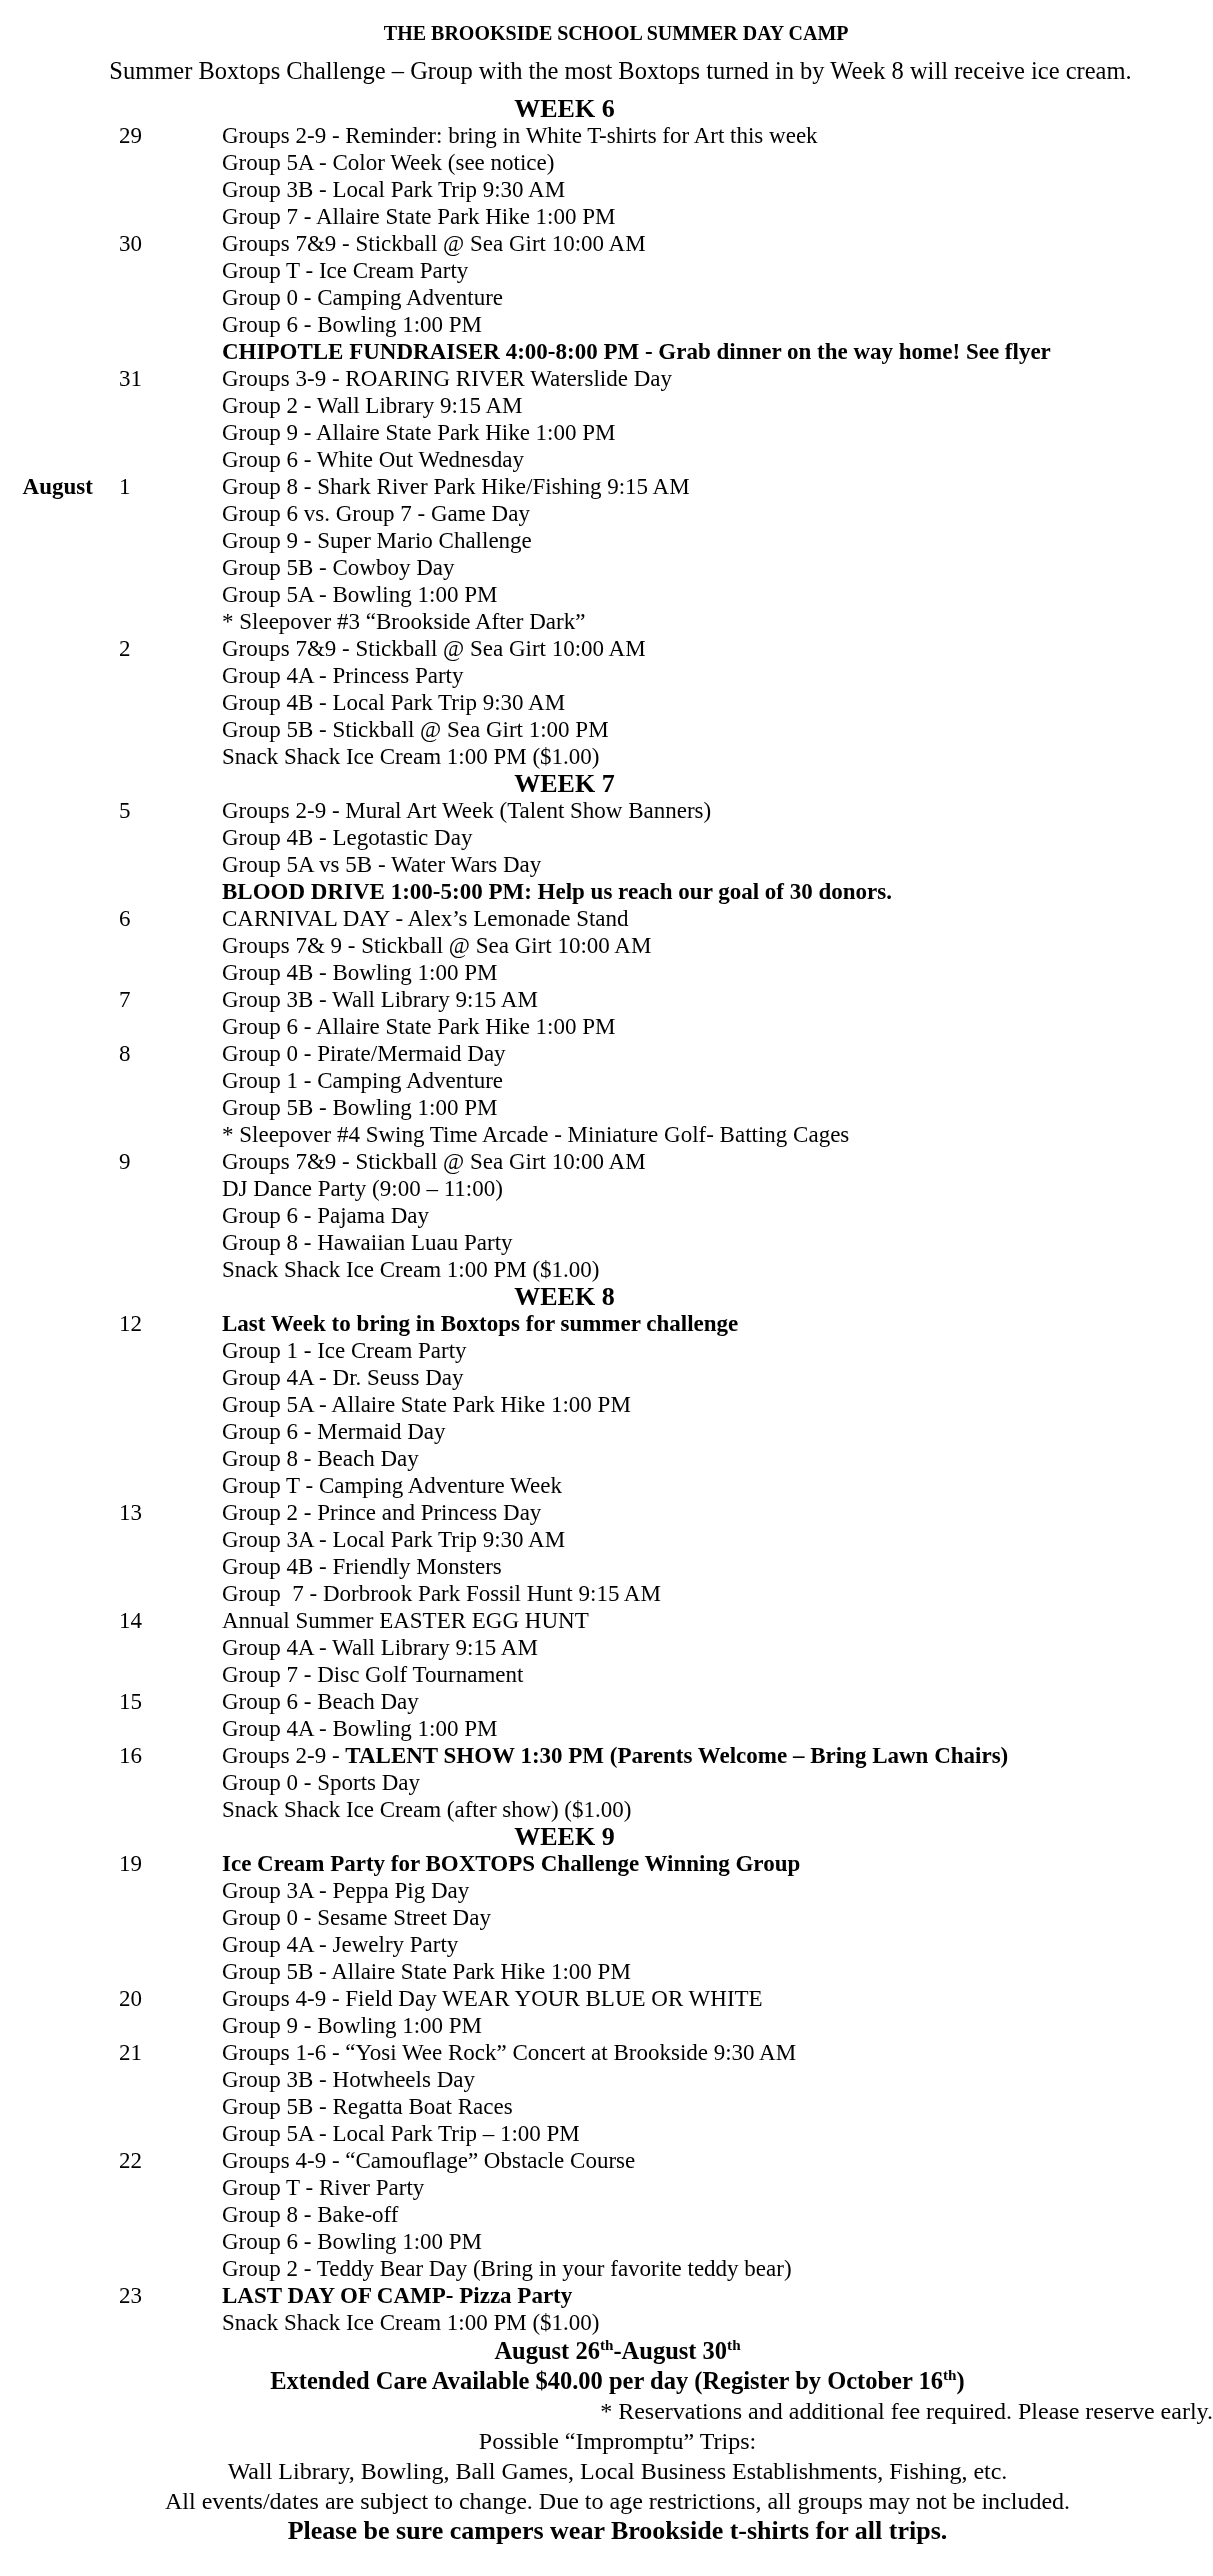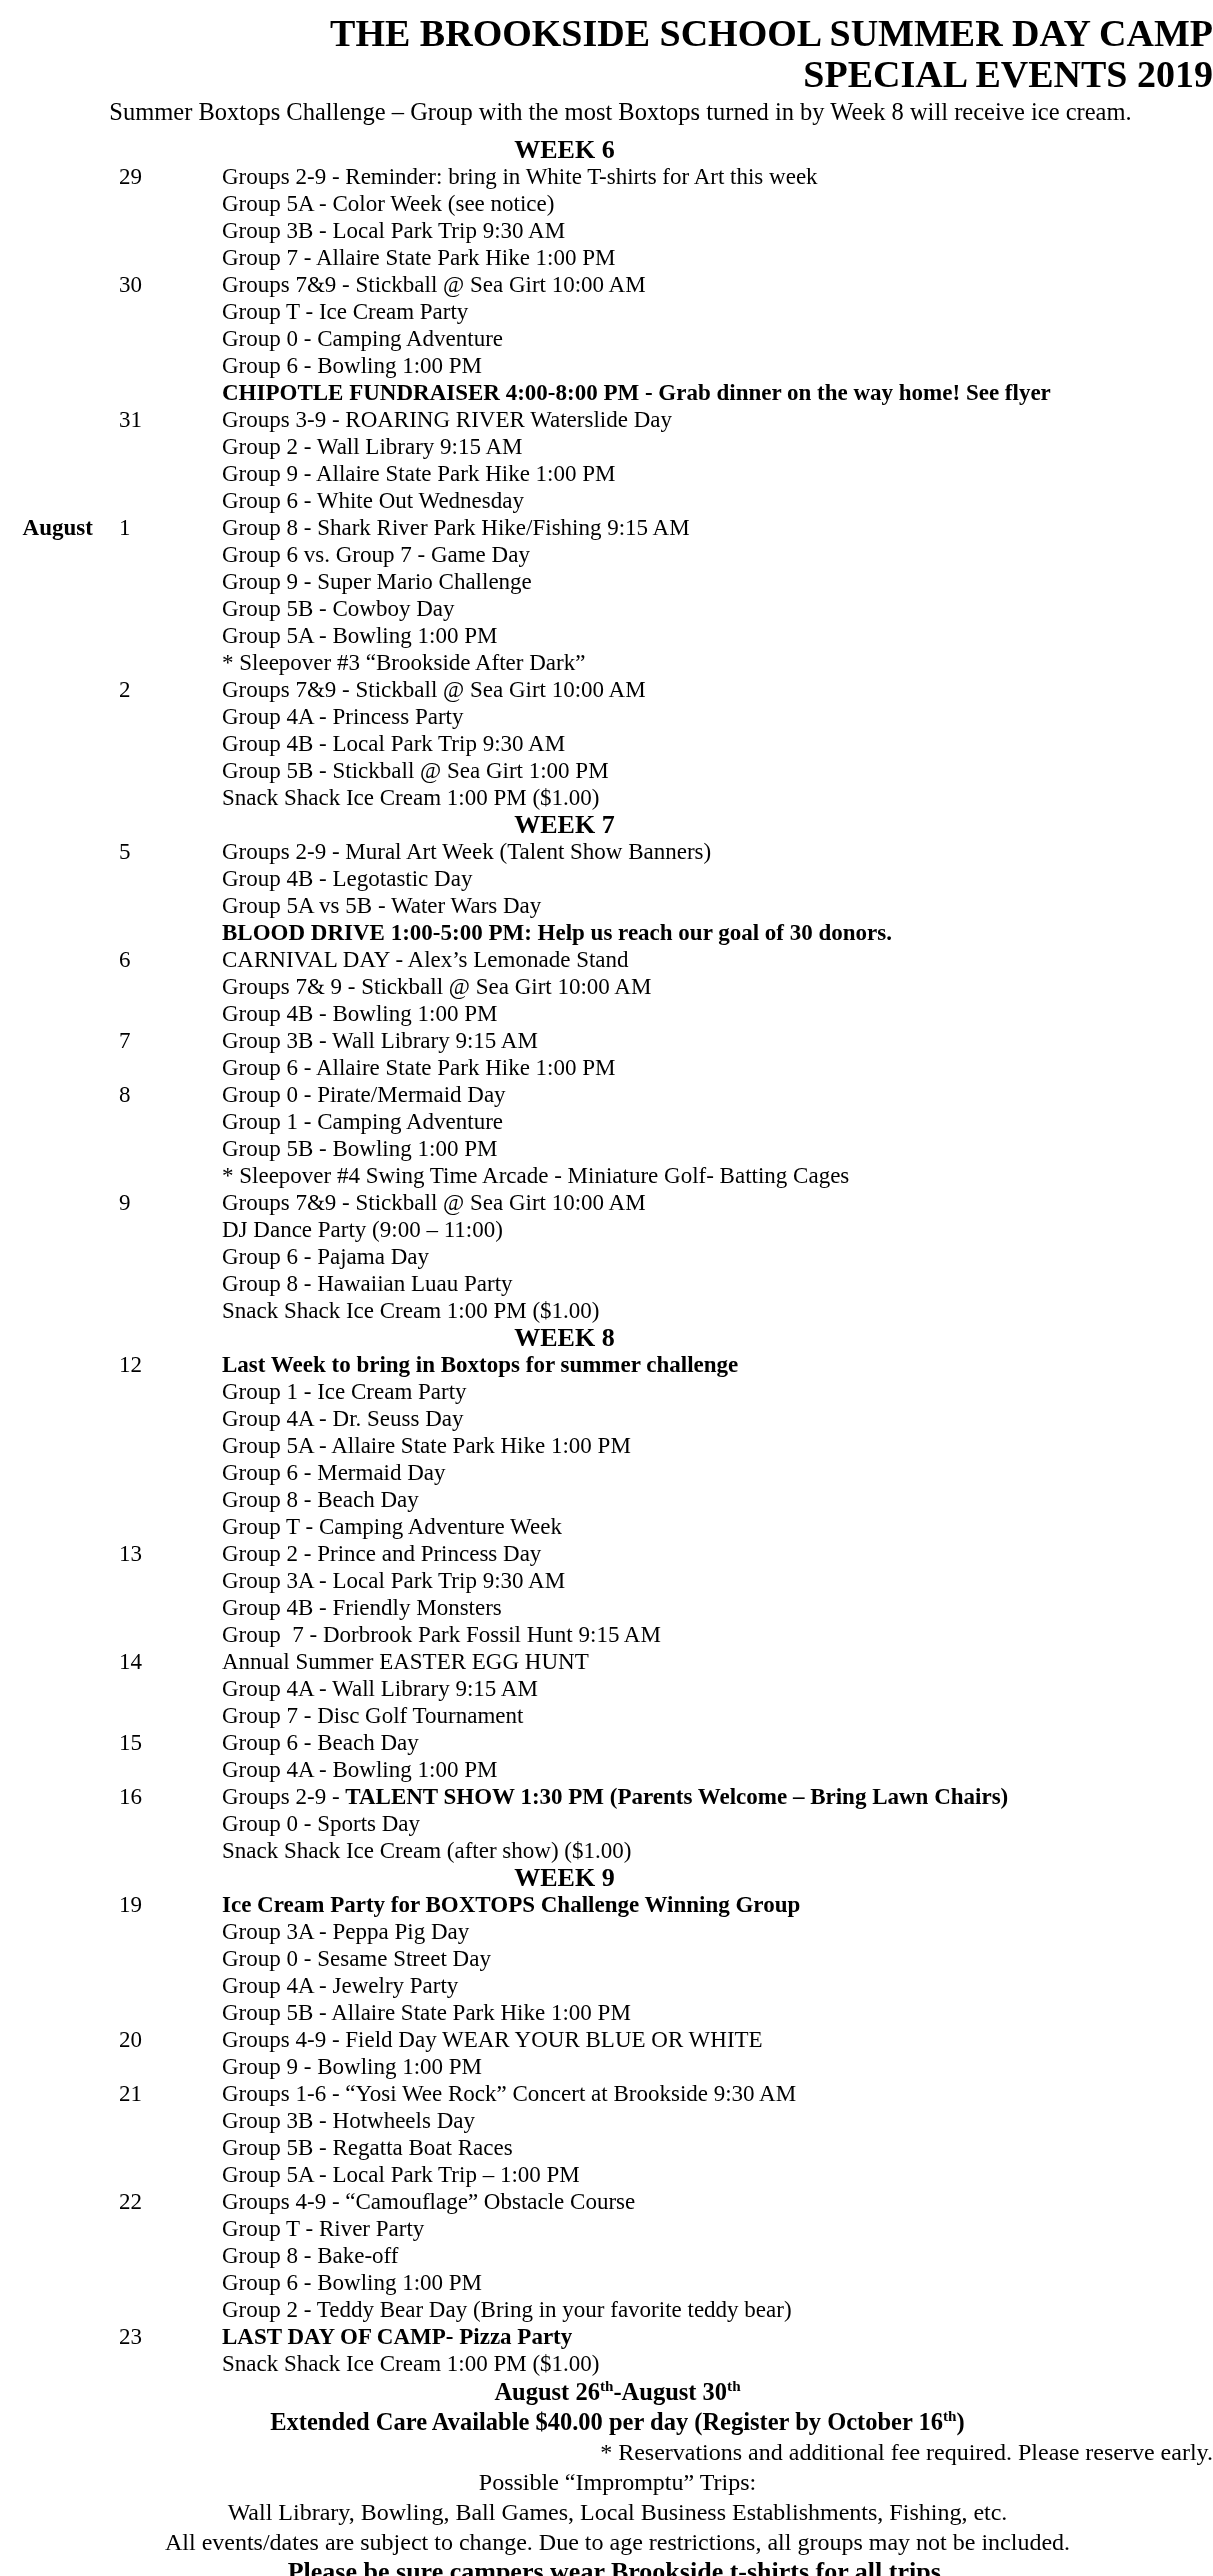--- a/index.html
+++ b/index.html
@@ -12,24 +12,24 @@
   .page {
     position: relative;
     width: 1213px;
     min-height: 2576px;
     background: #ffffff;
     box-sizing: border-box;
     padding-top: 13px;
     overflow: hidden;
   }
   .title {
-    font-size: 38px;
+    font-size: 20px;
     font-weight: bold;
     line-height: 41px;
-    text-align: right;
+    text-align: center;
     padding-left: 19.4px;
     white-space: pre;
   }
   .subtitle {
     font-size: 24.5px;
     font-weight: normal;
     line-height: 32px;
     text-align: center;
     padding-left: 28px;
     margin-top: 1.3px;
@@ -98,21 +98,20 @@
     font-weight: bold;
     text-align: center;
     padding-left: 22px;
   }
 </style>
 </head>
 <body>
 
 <div class="page">
   <div class="title">THE BROOKSIDE SCHOOL SUMMER DAY CAMP</div>
-  <div class="title">SPECIAL EVENTS 2019</div>
   <div class="subtitle">Summer Boxtops Challenge – Group with the most Boxtops turned in by Week 8 will receive ice cream.</div>
   <div id="schedule">
       <div class="week-header">WEEK 6</div>
       <div class="row">
         <span class="month"></span>
         <span class="date">29</span>
         <span class="event"><span>Groups 2-9 - Reminder: bring in White T-shirts for Art this week</span></span>
       </div>
       <div class="row">
         <span class="month"></span>

